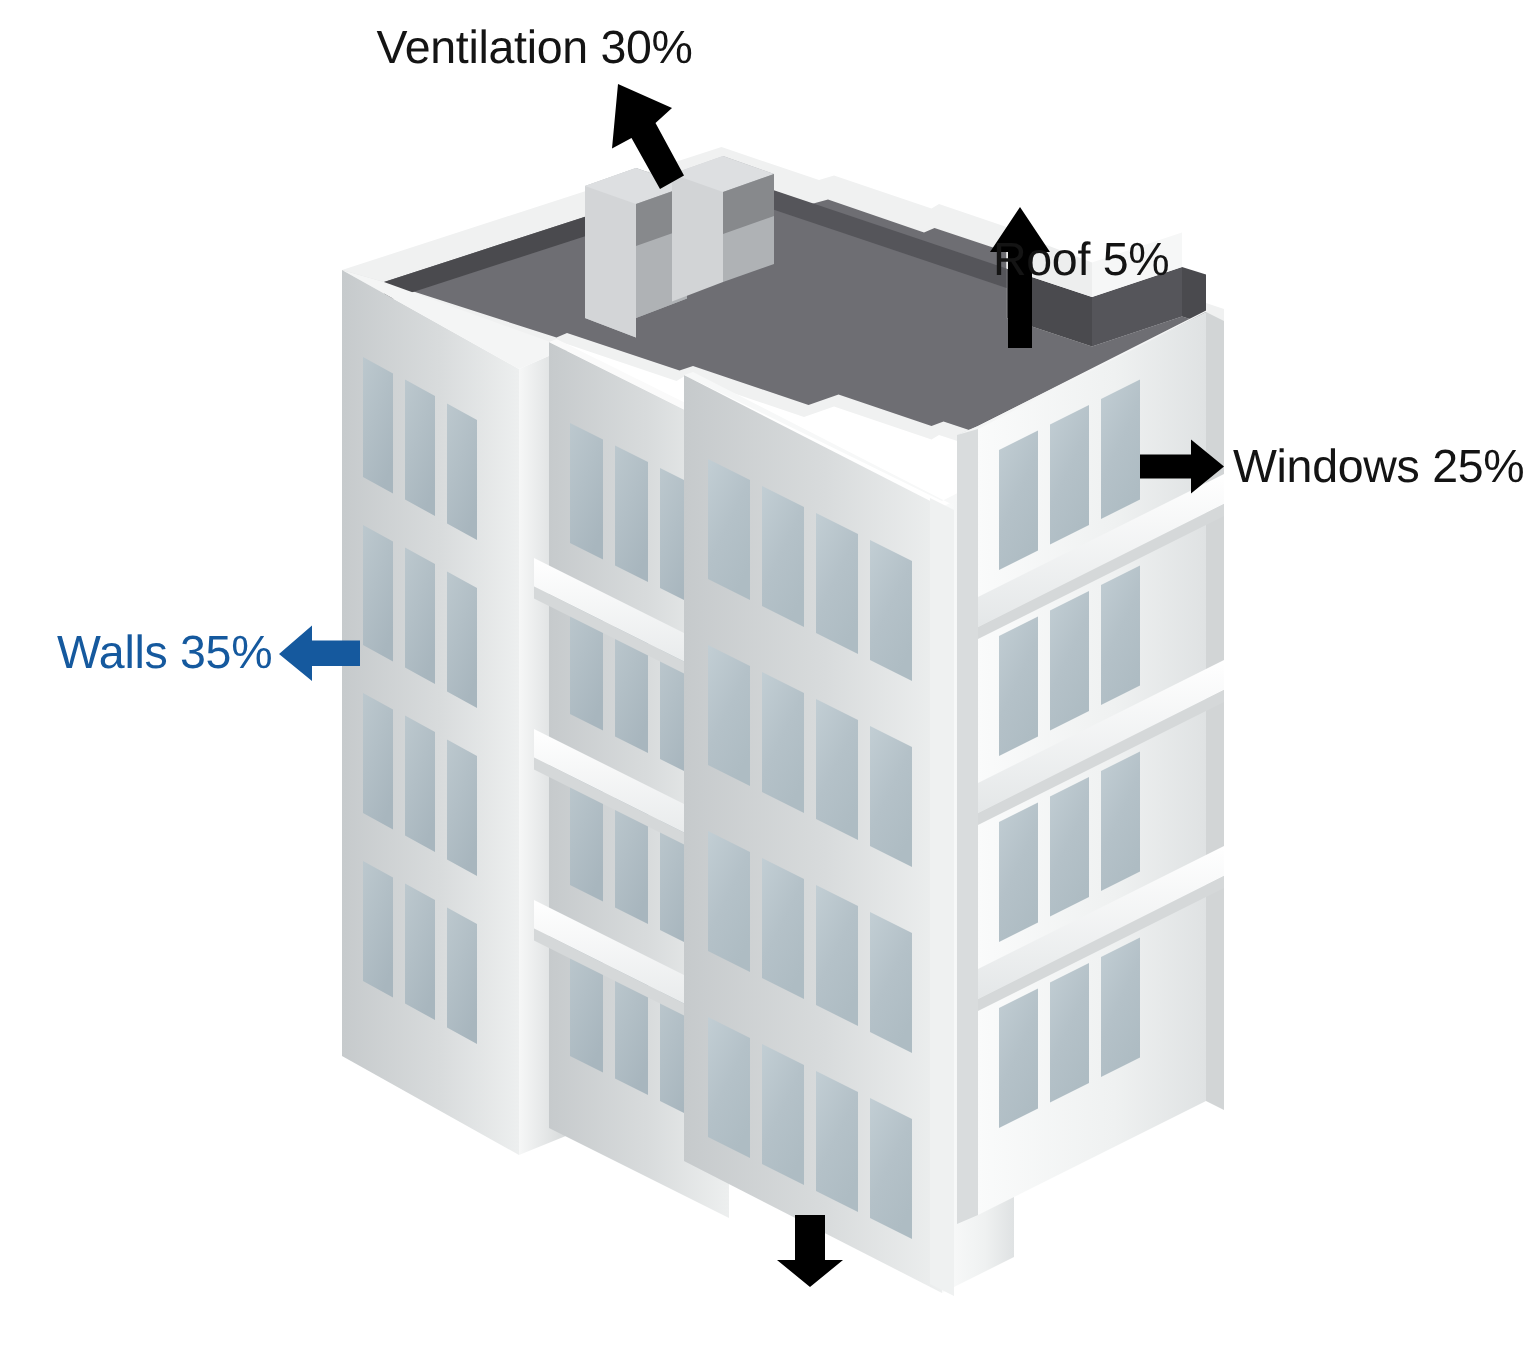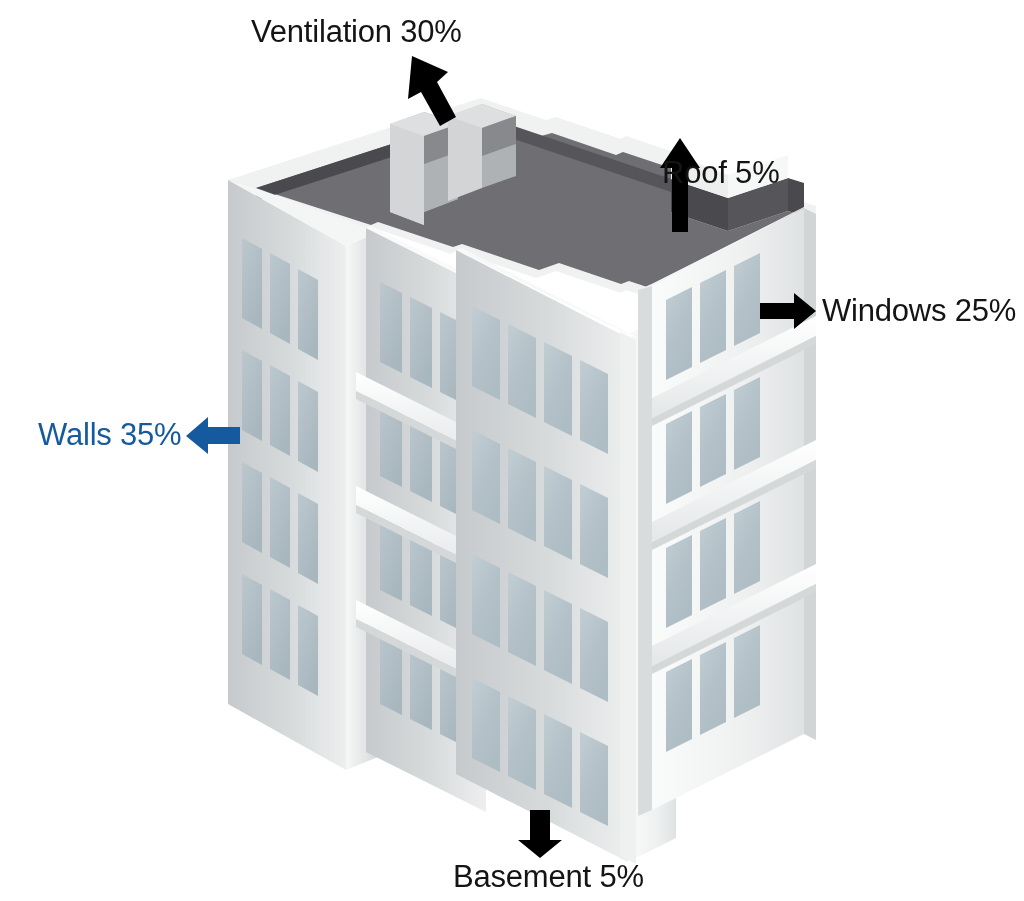--- a/index.html
+++ b/index.html
@@ -278,15 +278,14 @@
   </svg>
 
   <div class="callout-label" id="label-ventilation">Ventilation 30%</div>
 
   <div class="callout-label" id="label-roof">Roof 5%</div>
 
   <div class="callout-label" id="label-windows">Windows 25%</div>
 
   <div class="callout-label accent" id="label-walls">Walls 35%</div>
 
-  <div class="callout-label" id="label-basement">Basement 5%</div>
 
 </div>
 
 </body></html>

